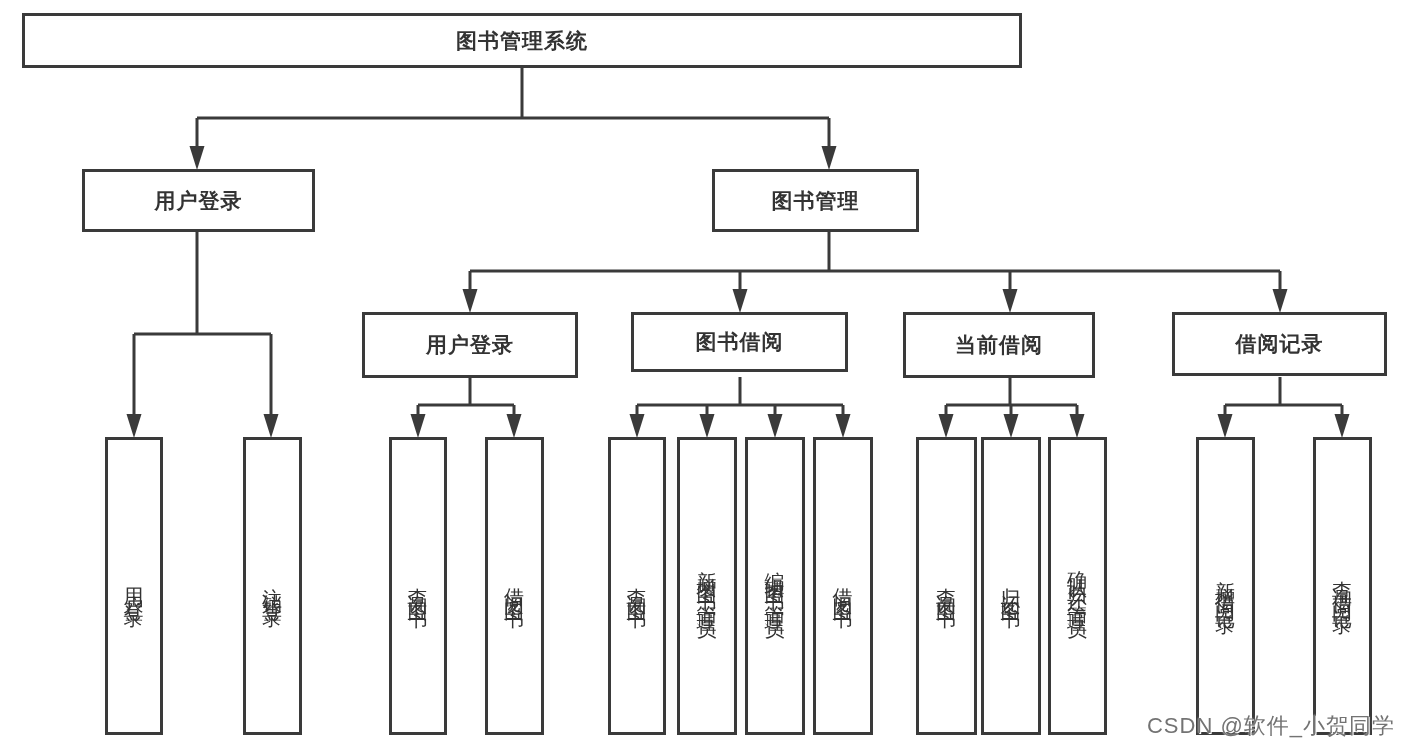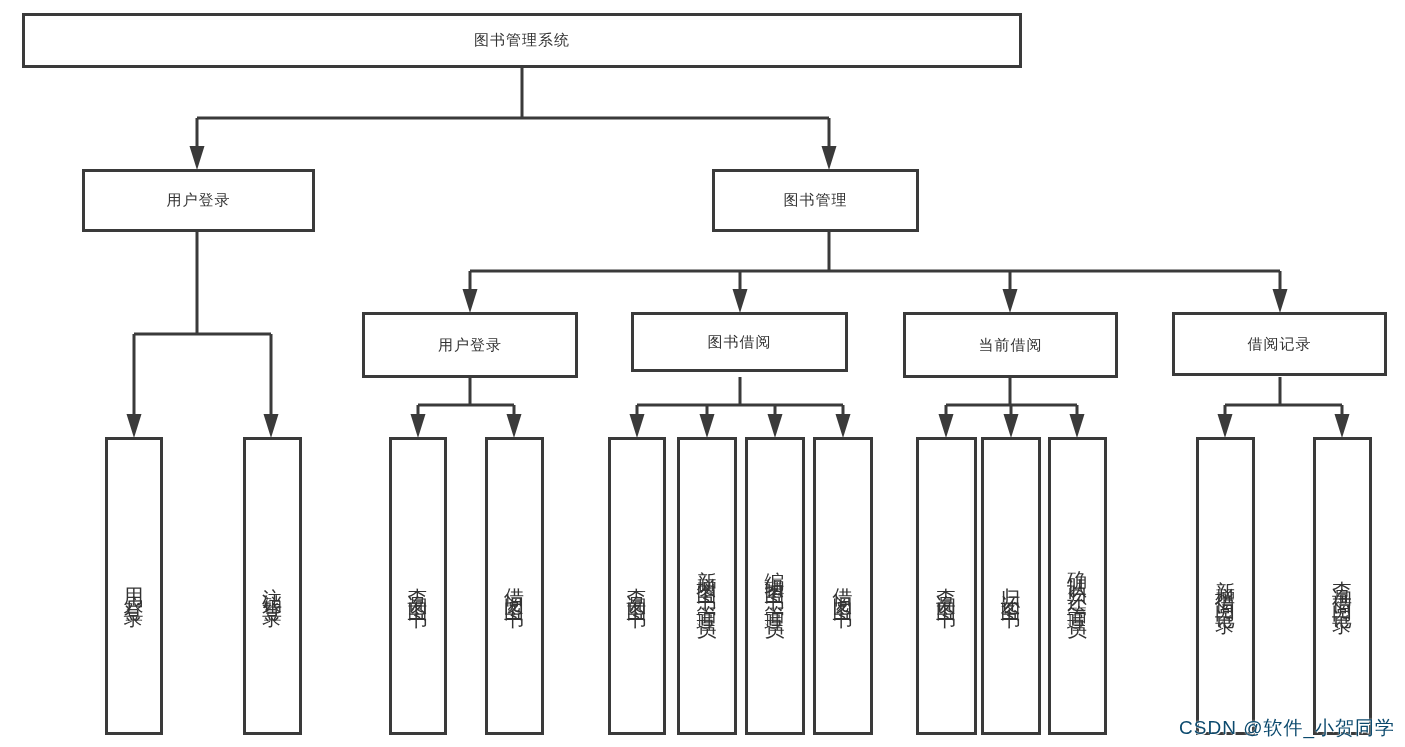--- a/index.html
+++ b/index.html
@@ -7,28 +7,28 @@
     position:relative;width:1405px;height:747px;background:#ffffff;overflow:hidden;
     font-family:"Liberation Sans",sans-serif;color:#333333;
   }
   #wires{position:absolute;left:0;top:0;width:1405px;height:747px;}
   #wires path{stroke:#3a3a3a;stroke-width:3;fill:none;}
   #wires polygon{fill:#3a3a3a;stroke:none;}
   .node{
     position:absolute;box-sizing:border-box;background:#ffffff;
     border:3px solid #3a3a3a;display:flex;align-items:center;justify-content:center;
   }
-  .hnode .lbl{font-size:15px;letter-spacing:1px;white-space:nowrap;}
+  .hnode .lbl{font-size:21px;letter-spacing:1px;white-space:nowrap;font-weight:bold;}
   .vnode .vlbl{
     writing-mode:vertical-rl;text-orientation:mixed;
     font-size:20px;letter-spacing:7px;line-height:1;
   }
   .watermark{
-    position:absolute;right:10px;bottom:6px;font-size:19px;letter-spacing:1px;
-    color:#0c4a6e;text-shadow:0 0 2px #ffffff,1px 1px 0 #ffffff;white-space:nowrap;
+    position:absolute;right:10px;bottom:6px;font-size:22px;letter-spacing:1px;
+    color:#737373;text-shadow:0 0 2px #ffffff,1px 1px 0 #ffffff;white-space:nowrap;
   }
 </style>
 </head>
 <body>
 
 <div id="canvas">
 
   <svg id="wires" viewBox="0 0 1405 747" xmlns="http://www.w3.org/2000/svg">
     <g>
 
@@ -79,21 +79,21 @@
   <div class="node hnode" style="left:712px;top:169px;width:207px;height:63px">
     <span class="lbl">图书管理</span>
   </div>
 
   <div class="node hnode" style="left:362px;top:312px;width:216px;height:66px">
     <span class="lbl">用户登录</span>
   </div>
   <div class="node hnode" style="left:631px;top:312px;width:217px;height:60px">
     <span class="lbl">图书借阅</span>
   </div>
-  <div class="node hnode" style="left:903px;top:312px;width:215px;height:66px">
+  <div class="node hnode" style="left:903px;top:312px;width:192px;height:66px">
     <span class="lbl">当前借阅</span>
   </div>
   <div class="node hnode" style="left:1172px;top:312px;width:215px;height:64px">
     <span class="lbl">借阅记录</span>
   </div>
 
   <div class="node vnode" style="left:105px;top:437px;width:58px;height:298px">
     <span class="vlbl">用户登录</span>
   </div>
   <div class="node vnode" style="left:243px;top:437px;width:59px;height:298px">

